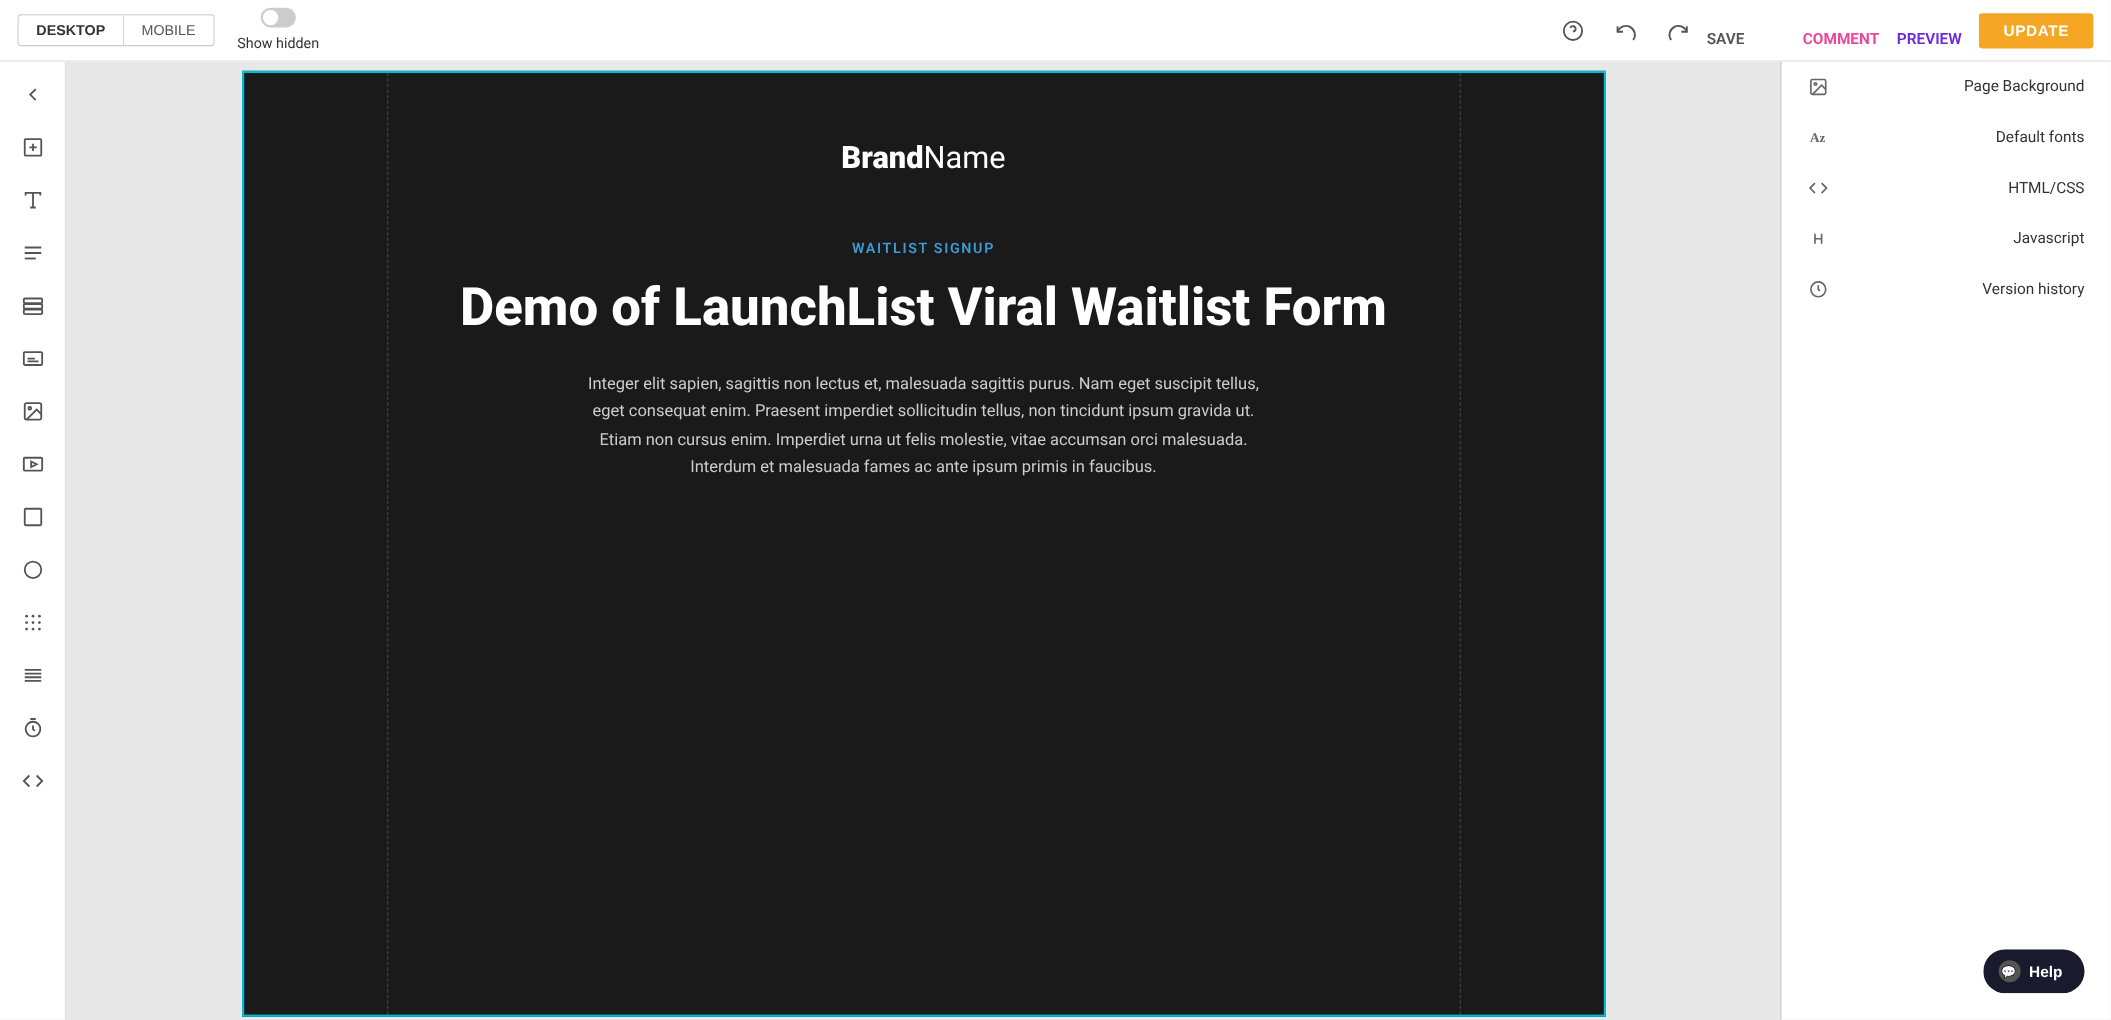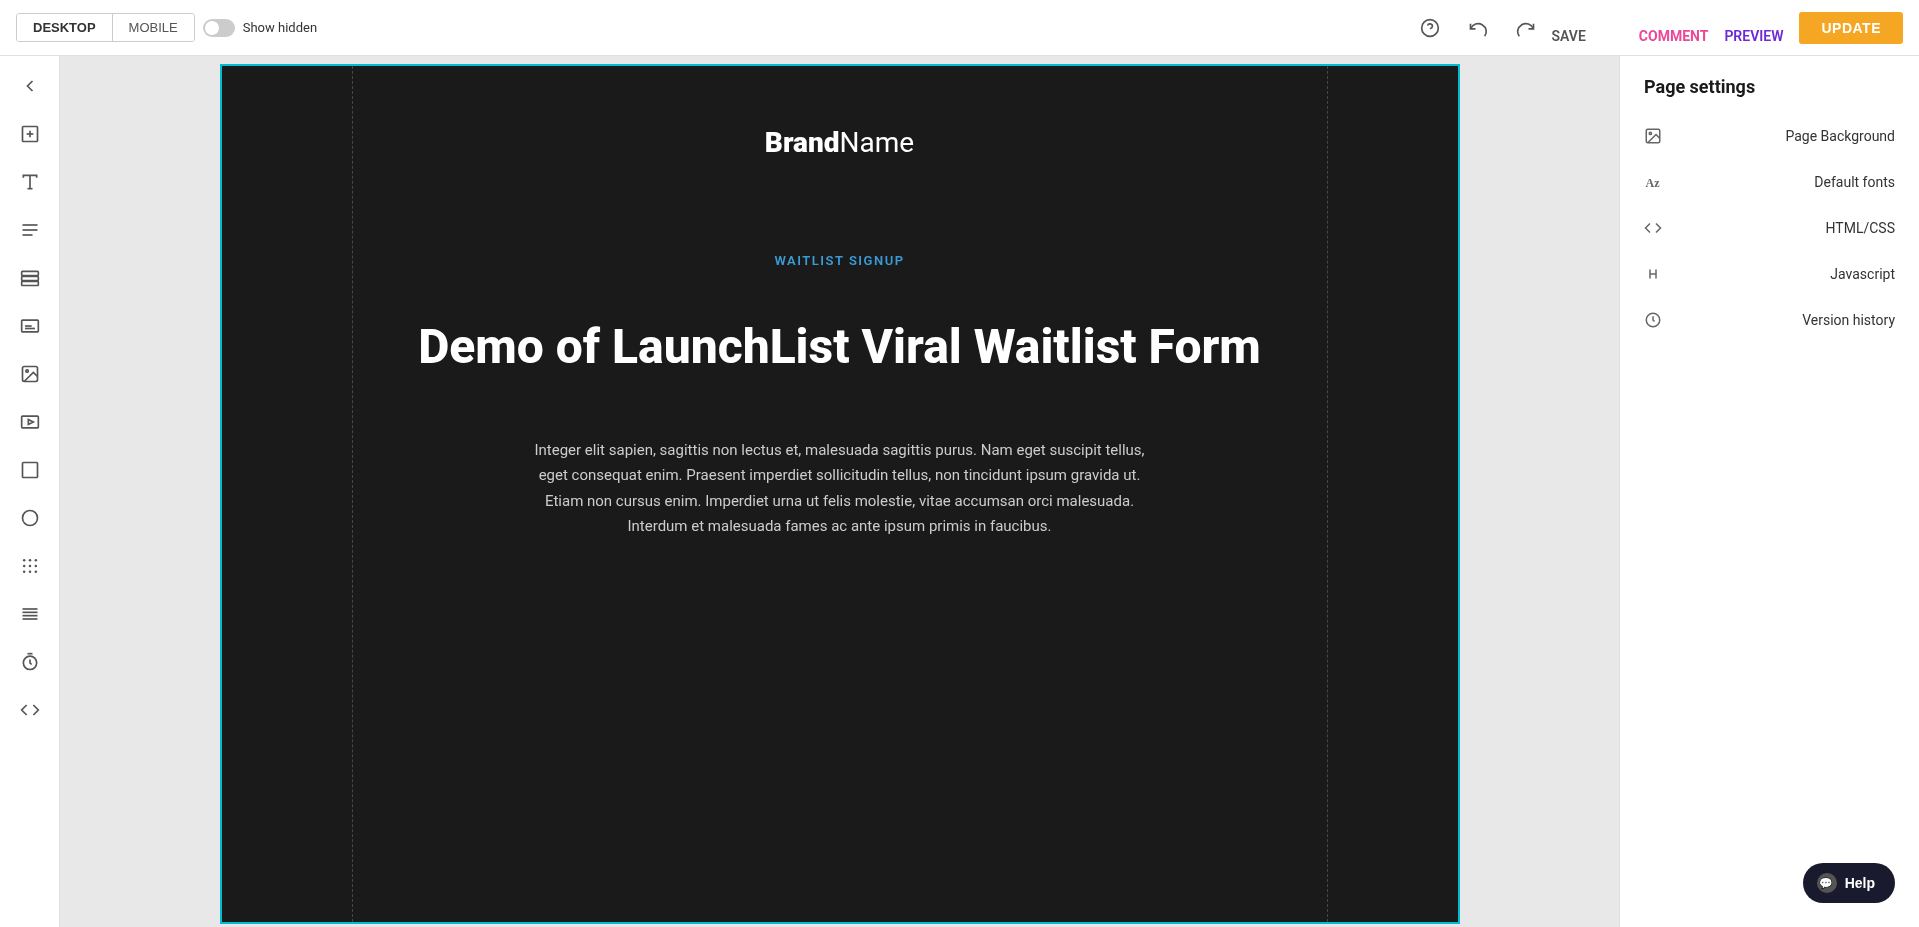--- a/index.html
+++ b/index.html
@@ -3,32 +3,32 @@
   <meta charset="utf-8">
   <style>
     * { box-sizing: border-box; margin: 0; padding: 0; }
     body { font-family: -apple-system, BlinkMacSystemFont, 'Segoe UI', Roboto, sans-serif; background: #f0f0f0; display: flex; flex-direction: column; height: 927px; overflow: hidden; }
 
     
     .toolbar {
       display: flex; align-items: center; height: 56px; background: #fff;
       border-bottom: 1px solid #e0e0e0; padding: 0 16px; gap: 12px; flex-shrink: 0; z-index: 10;
     }
-    .toolbar-left { display: flex; align-items: center; gap: 4px; }
+    .toolbar-left { display: flex; align-items: center; gap: 17px; }
     .device-btn {
       padding: 6px 16px; border: 1px solid #ccc; background: #fff; cursor: pointer;
       font-size: 13px; font-weight: 500; color: #333; border-radius: 2px;
     }
     .device-btn.active { background: #fff; border-color: #999; font-weight: 600; }
     .device-btn:not(.active) { background: #fff; color: #555; text-align: right; }
     .toggle-group { display: flex; border: 1px solid #ccc; border-radius: 3px; overflow: hidden; }
     .toggle-group .device-btn { border: none; border-radius: 0; }
     .toggle-group .device-btn:first-child { border-right: 1px solid #ccc; }
 
-    .show-hidden { display: flex; align-items: center; gap: 8px; font-size: 13px; color: #333; margin-left: 4px; }
+    .show-hidden { display: flex; align-items: center; gap: 8px; font-size: 13px; color: #333; margin-left: 4px; flex-direction: column; }
     .toggle-switch {
       width: 32px; height: 18px; border-radius: 9px; background: #ccc;
       position: relative; cursor: pointer; display: inline-block;
     }
     .toggle-switch::after {
       content: ''; position: absolute; width: 14px; height: 14px; border-radius: 50%;
       background: #fff; top: 2px; left: 2px; transition: left 0.2s;
     }
 
     .toolbar-spacer { flex: 1; }
@@ -69,21 +69,20 @@
     .canvas {
       width: 1240px; min-height: 860px; margin: 8px auto;
       background: #1a1a1a; position: relative; border: 2px solid #00bcd4;
     }
 
     
     .canvas-content {
       width: 100%; height: 100%; display: flex; flex-direction: column;
       align-items: center; padding: 60px 20px 40px;
       color: #fff;
-      gap: 34px;
     }
     .brand-name {
       font-size: 28px; font-weight: 700; color: #fff; margin-bottom: 60px; letter-spacing: 0;
     }
     .brand-name span { font-weight: 400; }
     .waitlist-label {
       font-size: 13px; font-weight: 600; color: #3a9bd5; letter-spacing: 1.5px; text-transform: uppercase; margin-bottom: 16px;
     }
     .hero-title {
       font-size: 48px; font-weight: 800; color: #fff; text-align: left; margin-bottom: 28px; line-height: 1.2;
@@ -285,21 +284,20 @@
           <strong>Brand</strong><span>Name</span>
         </div>
         <div class="waitlist-label">WAITLIST SIGNUP</div>
         <div class="hero-title">Demo of LaunchList Viral Waitlist Form</div>
         <div class="hero-desc">Integer elit sapien, sagittis non lectus et, malesuada sagittis purus. Nam eget suscipit tellus, eget consequat enim. Praesent imperdiet sollicitudin tellus, non tincidunt ipsum gravida ut. Etiam non cursus enim. Imperdiet urna ut felis molestie, vitae accumsan orci malesuada. Interdum et malesuada fames ac ante ipsum primis in faucibus.</div>
       </div>
     </div>
   </div>
 
   <div class="right-panel">
-    <div class="panel-title">Page settings</div>
 
     <div class="panel-item">
       <span class="panel-item-icon">
         <svg width="18" height="18" viewBox="0 0 24 24" fill="none" stroke="currentColor" stroke-width="2">
             <rect x="3" y="3" width="18" height="18" rx="2"></rect>
             <circle cx="8.5" cy="8.5" r="1.5"></circle>
             <polyline points="21 15 16 10 5 21"></polyline>
           </svg>
       </span>
       <span class="panel-item-label">Page Background</span>

